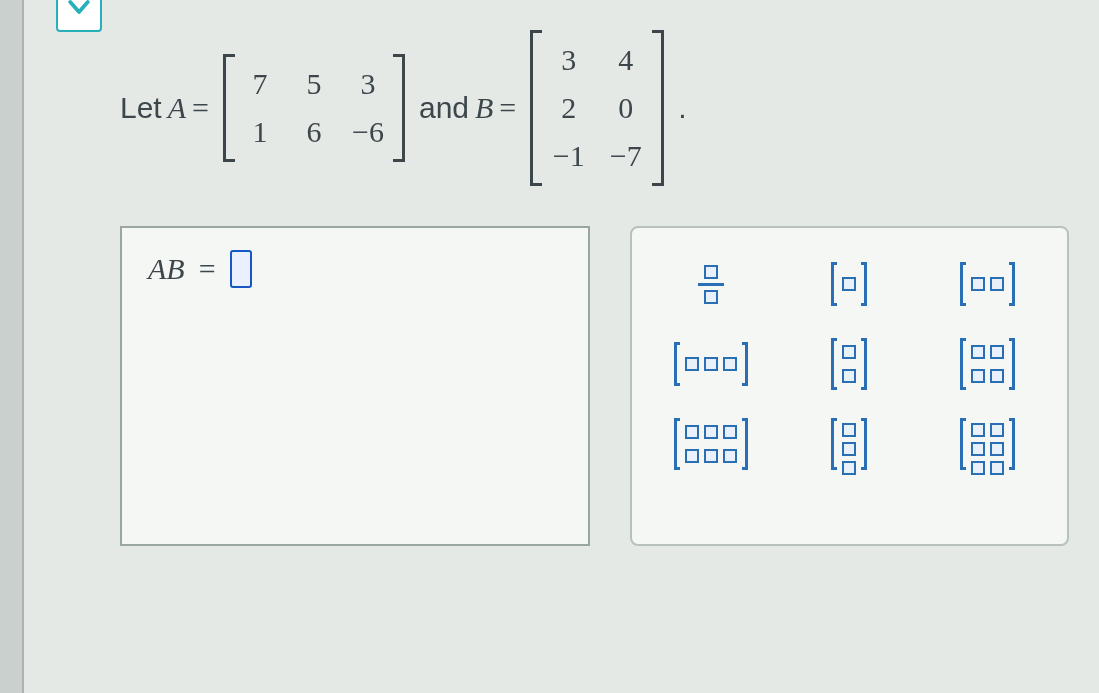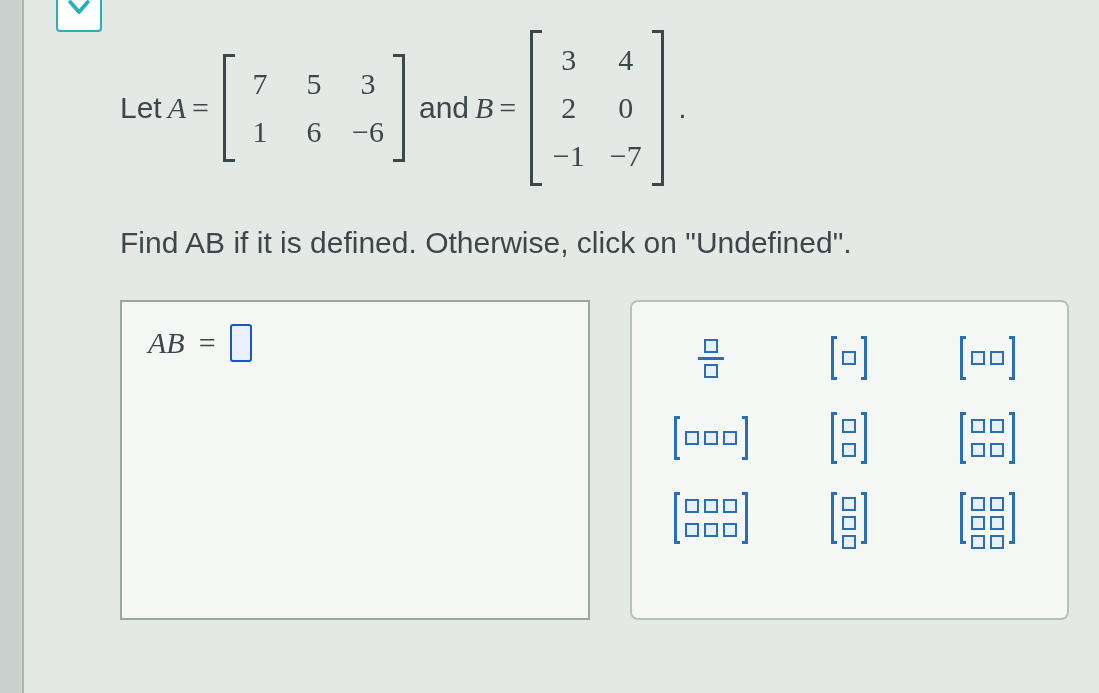--- a/index.html
+++ b/index.html
@@ -206,21 +206,20 @@
           <span class="mcell">0</span>
           <span class="mcell">−1</span>
           <span class="mcell">−7</span>
         </span>
         <span class="mbracket-r"></span>
       </span>
 
       <span>.</span>
     </div>
 
-    <div class="instr">Find AB if it is defined. Otherwise, click on "Undefined".</div>
 
     <div class="answer-row">
 
       <div class="answer-box">
         <div class="answer-line">
           <span class="ital">AB</span>
           <span>=</span>
           <span class="slot"></span>
         </div>
       </div>

